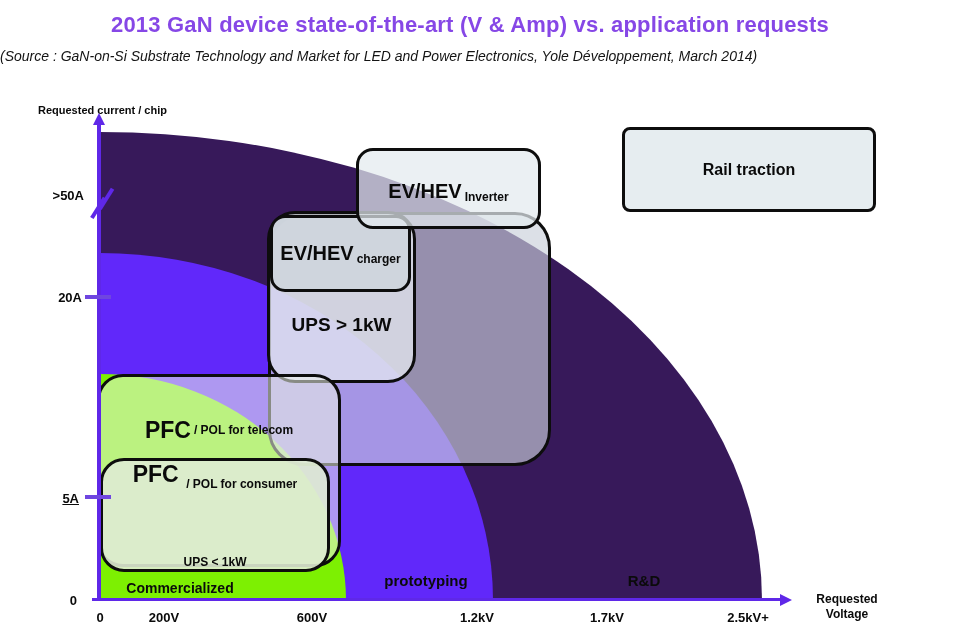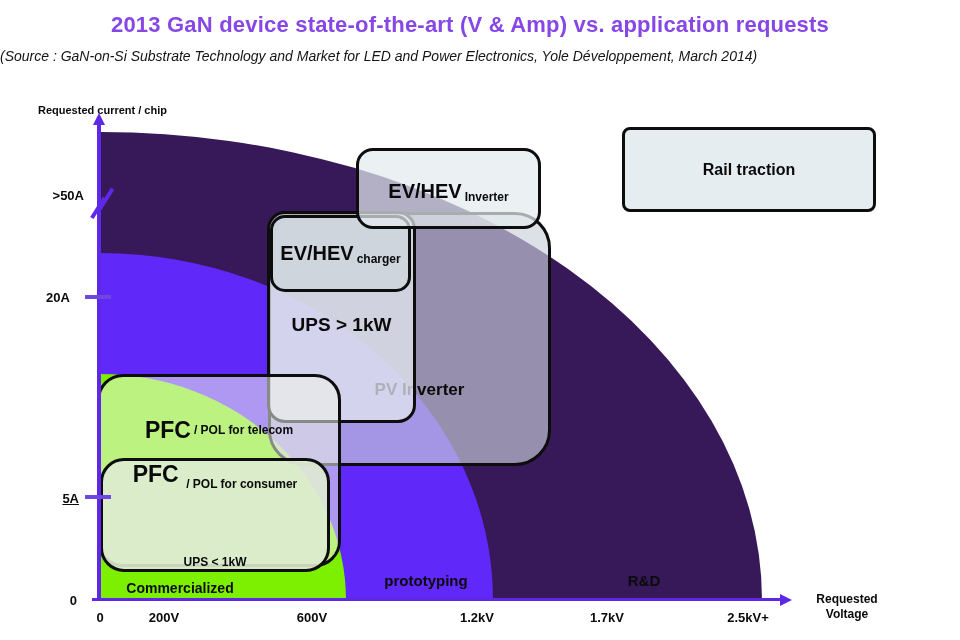--- a/index.html
+++ b/index.html
@@ -26,21 +26,21 @@
     left:97px;top:116px;width:800px;height:485px;overflow:hidden;
   }
   .ellipse{border-radius:50%;position:absolute;}
   #ell-rnd   {left:-659px;top:16px;width:1324px;height:936px;background:#37195a;}
   #ell-proto {left:-390px;top:137px;width:786px;height:694px;background:#6128fa;}
   #ell-comm  {left:-243px;top:258px;width:492px;height:452px;background:#7df002;}
 
   
   .appbox{position:absolute;border:3px solid #0d0d0d;box-sizing:border-box;color:#0a0a0a;}
   #box-motor   {left:171px;top:96px;width:283px;height:254px;border-radius:36px;background:rgba(202,207,218,.65);}
-  #box-ups     {left:170px;top:95px;width:149px;height:212px;border-radius:18px;background:rgba(228,232,240,.75);}
+  #box-ups     {left:170px;top:95px;width:149px;height:172px;border-radius:28px;background:rgba(228,232,240,.75);}
   #box-charger {left:173px;top:99px;width:141px;height:77px;border-radius:15px;background:rgba(206,213,221,.94);
                 display:flex;align-items:center;justify-content:center;}
   #box-telecom {left:0;top:258px;width:244px;height:193px;border-radius:26px;background:rgba(238,244,234,.55);
                 display:flex;justify-content:center;padding-top:40px;}
   #box-consumer{left:3px;top:342px;width:230px;height:114px;border-radius:24px;background:rgba(223,235,211,.9);
                 display:flex;flex-direction:column;align-items:center;justify-content:space-between;}
   #box-inverter{left:259px;top:32px;width:185px;height:81px;border-radius:17px;background:rgba(227,234,238,.72);
                 display:flex;align-items:center;justify-content:center;padding-top:6px;}
   #box-wind    {left:445px;top:11px;width:87px;height:85px;border-radius:15px;background:rgba(229,236,240,.97);
                 display:flex;flex-direction:column;align-items:center;justify-content:center;line-height:1.15;}
@@ -78,21 +78,21 @@
   #break1{left:86px;top:206px;}
   #break2{left:94px;top:197px;}
   .tick{height:3.5px;width:26px;background:#6f46e0;}
   #tick-20a{left:85px;top:295px;}
   #tick-5a {left:85px;top:495px;}
 
   
   #y-title{left:38px;top:104px;font-size:11px;font-weight:bold;color:#0a0a0a;}
   .ylab{width:64px;text-align:right;font-size:13px;font-weight:bold;color:#0a0a0a;}
   #ylab-50a{left:20px;top:188px;}
-  #ylab-20a{left:26px;top:290px;text-align:center;}
+  #ylab-20a{left:18px;top:290px;}
   #ylab-5a {left:15px;top:491px;text-decoration:underline;}
   #ylab-0  {left:13px;top:593px;}
   .xlab{transform:translateX(-50%);font-size:13px;font-weight:bold;color:#0a0a0a;white-space:nowrap;}
   #xlab-0  {left:100px;top:610px;}
   #xlab-200{left:164px;top:610px;}
   #xlab-600{left:312px;top:610px;}
   #xlab-12 {left:477px;top:610px;}
   #xlab-17 {left:607px;top:610px;}
   #xlab-25 {left:748px;top:610px;}
   #x-title{left:812px;top:592px;width:70px;text-align:center;
@@ -107,21 +107,20 @@
 <div class="abs" id="y-title">Requested current / chip</div>
 
 <div class="abs" id="plot">
 
   <div class="ellipse" id="ell-rnd"></div>
   <div class="ellipse" id="ell-proto"></div>
   <div class="ellipse" id="ell-comm"></div>
 
   <div class="appbox" id="box-motor">
     <div id="motor-label">
-      <div>PV Inverter</div>
     </div>
   </div>
 
   <div class="appbox" id="box-ups">
     <div id="ups-label">UPS &gt; 1kW</div>
   </div>
 
   <div class="appbox" id="box-charger">
     <span class="app-main">EV/HEV</span>
     <span class="app-sub">charger</span>

